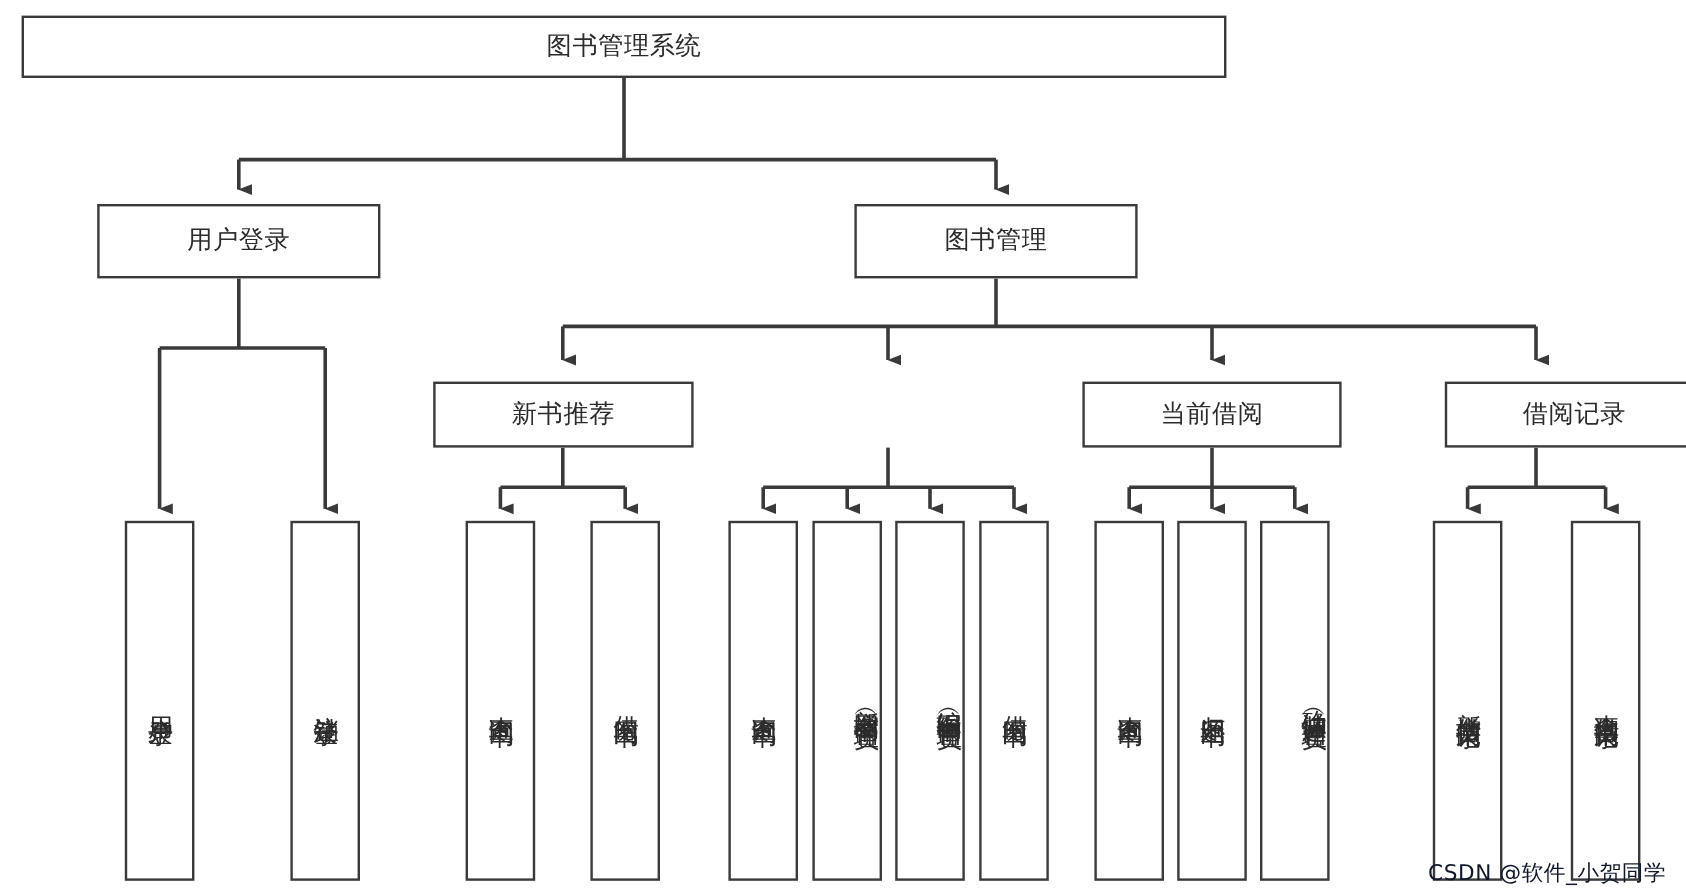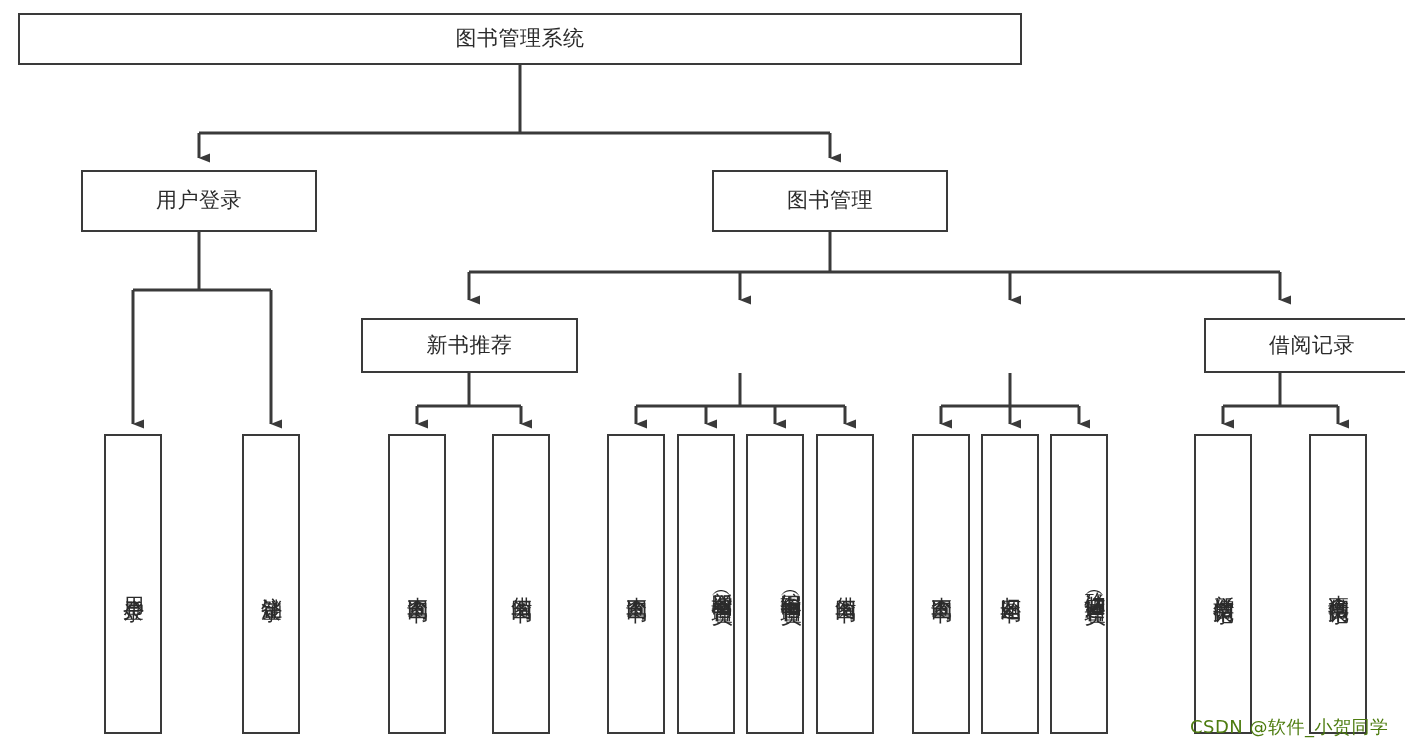--- a/index.html
+++ b/index.html
@@ -53,21 +53,21 @@
   .node.vert.top-align {
     align-items: flex-start;
   }
   .node-label {
     display: block;
     white-space: pre-line;
   }
   .watermark {
     position: absolute;
     font-size: 18px;
-    color: #4d7c0f;
+    color: #0f172a;
     letter-spacing: 0.5px;
     white-space: nowrap;
     font-family: "DejaVu Sans", "Liberation Sans", sans-serif;
   }
 </style>
 </head>
 <body>
 
 <div id="diagram-root">
 
@@ -128,20 +128,23 @@
   <div class="node horiz" style="left:81px; top:170px; width:236px; height:62px;">
     <span class="node-label">用户登录</span>
   </div>
   <div class="node horiz" style="left:361px; top:318px; width:217px; height:55px;">
     <span class="node-label">新书推荐</span>
   </div>
 
   <div class="node horiz" style="left:712px; top:170px; width:236px; height:62px;">
     <span class="node-label">图书管理</span>
   </div>
+  <div class="node horiz" style="left:902px; top:318px; width:216px; height:55px;">
+    <span class="node-label">当前借阅</span>
+  </div>
   <div class="node horiz" style="left:1172px; top:318px; width:216px; height:55px;margin-left:32px;">
     <span class="node-label">借阅记录</span>
   </div>
 
   <div class="node vert" style="left:104px; top:434px; width:58px; height:300px;">
     <span class="node-label">用户登录</span>
   </div>
   <div class="node vert" style="left:242px; top:434px; width:58px; height:300px;">
     <span class="node-label">注销登录</span>
   </div>

